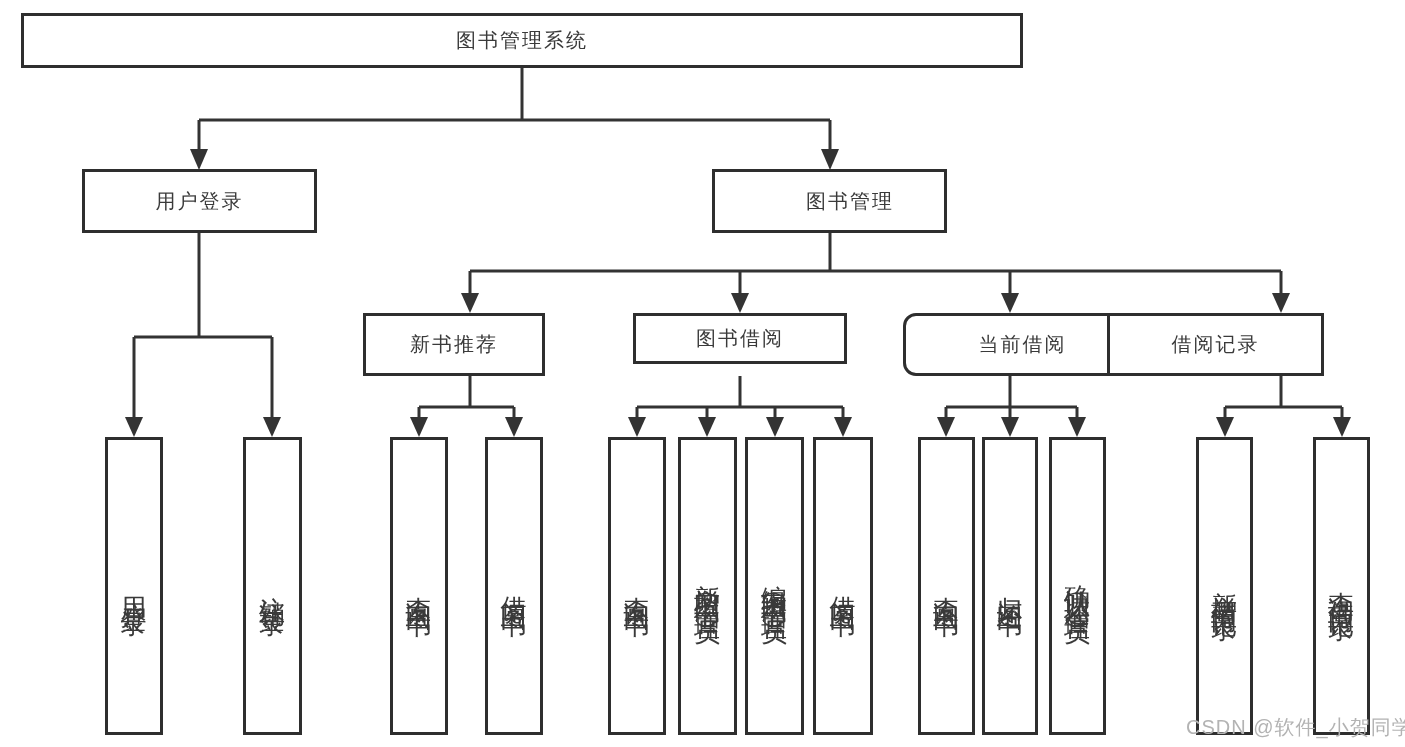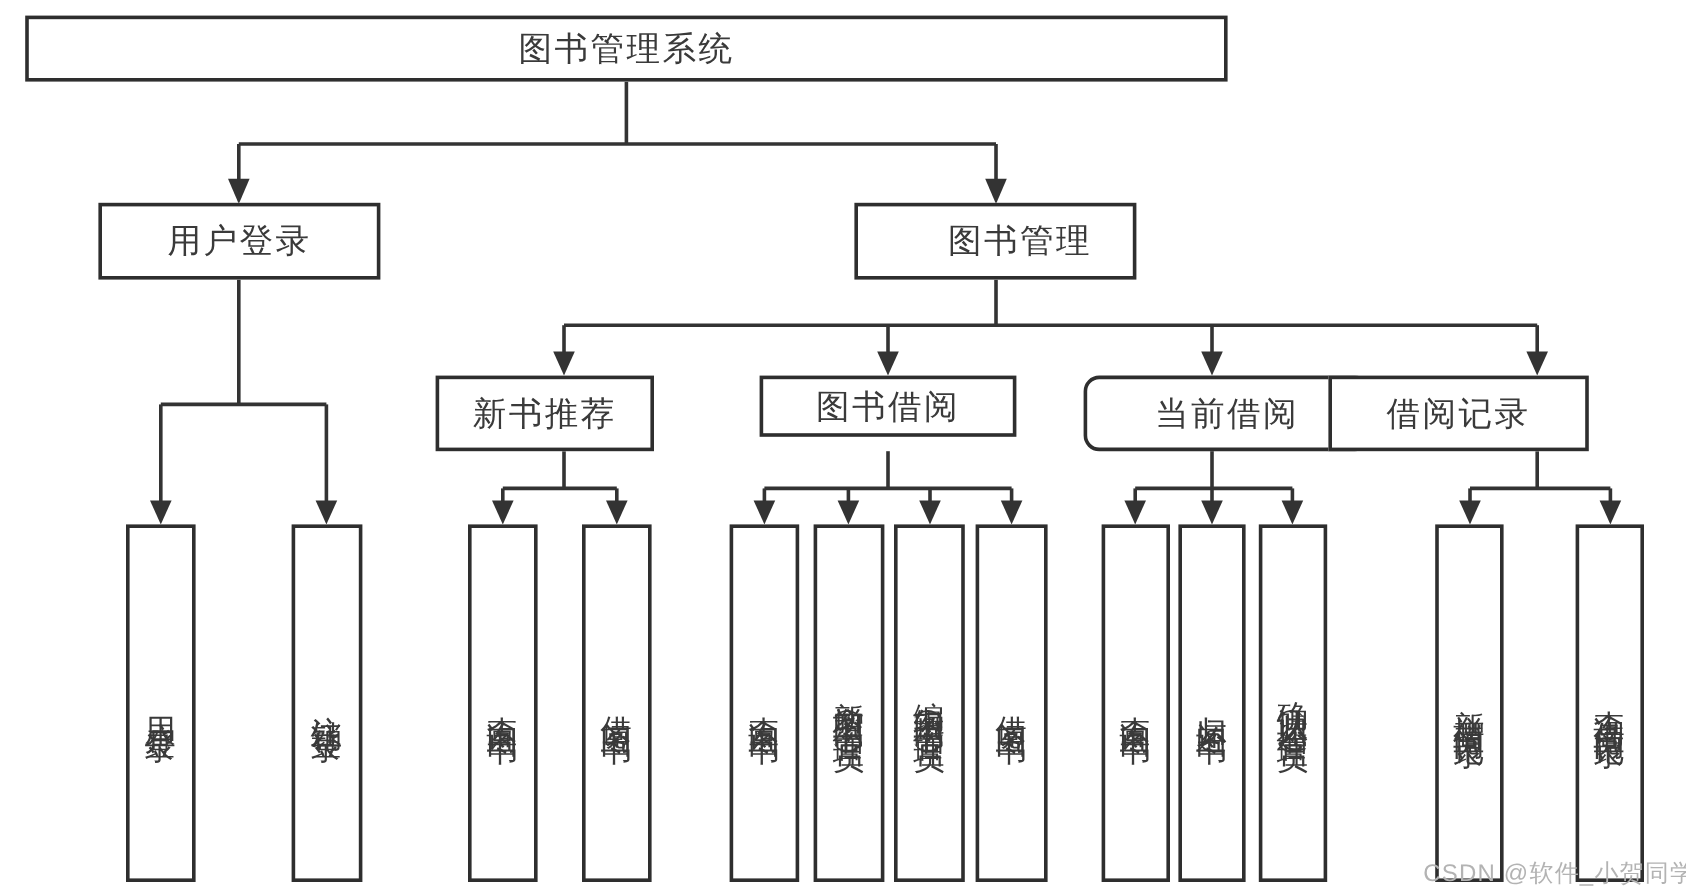--- a/index.html
+++ b/index.html
@@ -27,21 +27,21 @@
     box-sizing: border-box;
     border: 3px solid #2e2e2e;
     background: #ffffff;
     display: flex;
     align-items: center;
     justify-content: center;
     color: #3a3a3a;
     z-index: 2;
   }
   .hbox {
-    font-size: 28px;
+    font-size: 20px;
     letter-spacing: 2px;
   }
   .vbox {
     writing-mode: vertical-rl;
     text-orientation: mixed;
     font-size: 26px;
     letter-spacing: 5px;
     line-height: 1;
   }
   .watermark {

